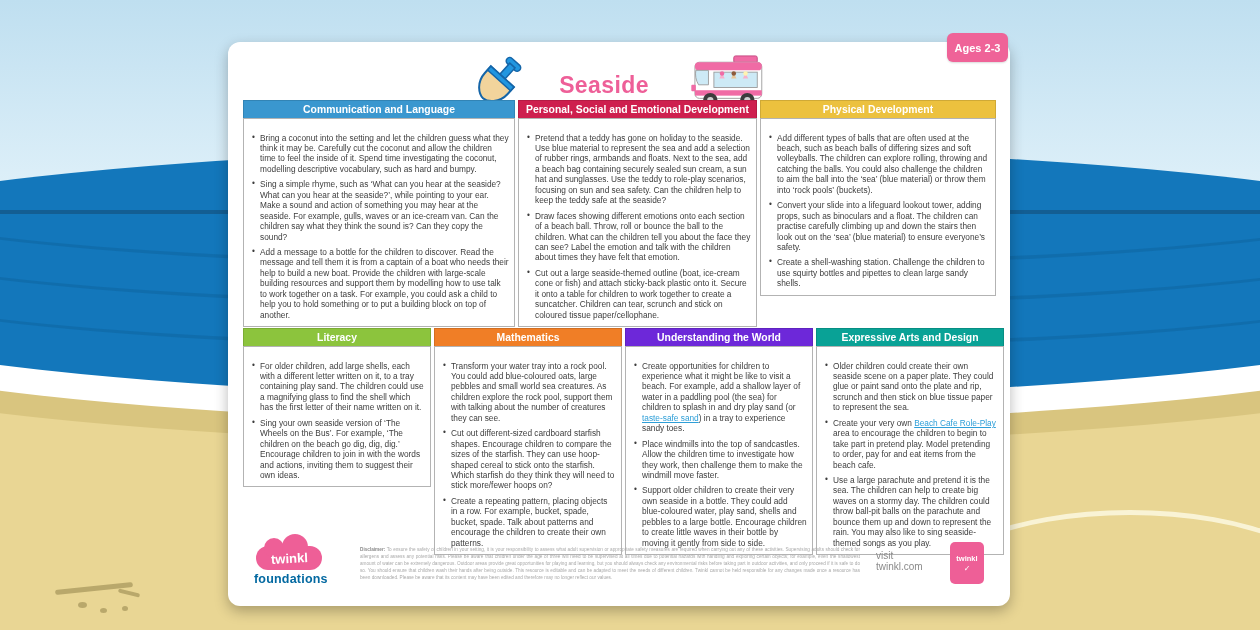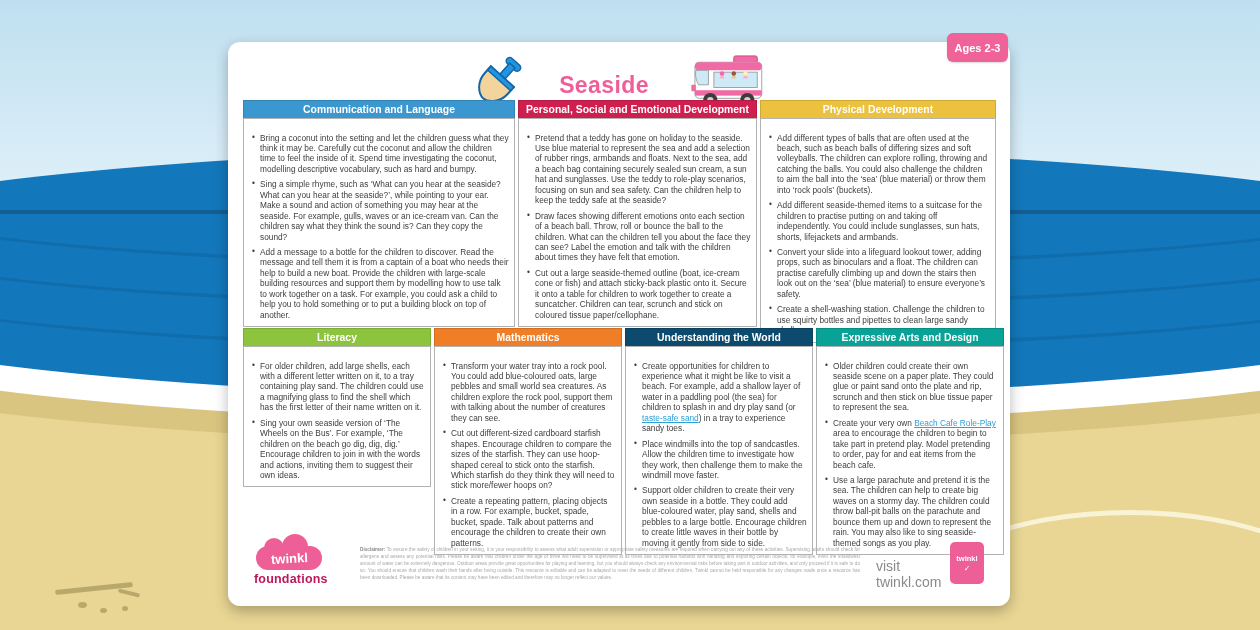--- a/index.html
+++ b/index.html
@@ -69,26 +69,26 @@
        align-items:flex-start;}
   .logo{width:92px;flex:none;position:relative;height:54px;}
   .cloud{position:absolute;left:2px;top:4px;width:66px;height:24px;background:#ee5f97;
        border-radius:12px;display:flex;align-items:center;justify-content:center;}
   .cloud::before{content:"";position:absolute;left:8px;top:-8px;width:20px;height:20px;
        background:#ee5f97;border-radius:50%;}
   .cloud::after{content:"";position:absolute;left:26px;top:-12px;width:26px;height:26px;
        background:#ee5f97;border-radius:50%;}
   .cloud span{position:relative;z-index:1;color:#fff;font-weight:bold;font-size:13px;
        transform:rotate(-3deg);}
-  .logo-sub{position:absolute;left:0px;top:30px;color:#be185d;font-weight:bold;
+  .logo-sub{position:absolute;left:0px;top:30px;color:#0369a1;font-weight:bold;
        font-size:12.5px;letter-spacing:.2px;}
   .disclaimer{flex:1;margin:4px 16px 0 14px;font-size:4.7px;line-height:1.5;color:#a9a9a9;
        text-align:justify;}
   .disclaimer b{color:#8a8a8a;}
-  .visit{width:66px;flex:none;margin-top:16px;font-size:14px;color:#8a8a8a;}
+  .visit{width:66px;flex:none;margin-top:8px;font-size:10px;color:#8a8a8a;}
   .badge{width:34px;height:42px;flex:none;margin-left:8px;background:#ee5f97;border-radius:5px;
        color:#fff;display:flex;flex-direction:column;align-items:center;justify-content:center;
        gap:1px;}
   .badge .b1{font-size:7.5px;font-weight:bold;}
   .badge .b3{font-size:8px;}
 </style>
 </head>
 <body>
 
 <div class="bg">
@@ -165,21 +165,20 @@
         <ul class="col-list">
           <li><span>Pretend that a teddy has gone on holiday to the seaside. Use blue material to represent the sea and add a selection of rubber rings, armbands and floats. Next to the sea, add a beach bag containing securely sealed sun cream, a sun hat and sunglasses. Use the teddy to role-play scenarios, focusing on sun and sea safety. Can the children help to keep the teddy safe at the seaside?</span></li>
           <li><span>Draw faces showing different emotions onto each section of a beach ball. Throw, roll or bounce the ball to the children. What can the children tell you about the face they can see? Label the emotion and talk with the children about times they have felt that emotion.</span></li>
           <li><span>Cut out a large seaside-themed outline (boat, ice-cream cone or fish) and attach sticky-back plastic onto it. Secure it onto a table for children to work together to create a suncatcher. Children can tear, scrunch and stick on coloured tissue paper/cellophane.</span></li>
         </ul>
       </section>
       <section class="col">
         <header class="col-head" style="background: rgb(236, 193, 62);">Physical Development</header>
         <ul class="col-list">
           <li><span>Add different types of balls that are often used at the beach, such as beach balls of differing sizes and soft volleyballs. The children can explore rolling, throwing and catching the balls. You could also challenge the children to aim the ball into the ‘sea’ (blue material) or throw them into ‘rock pools’ (buckets).</span></li>
-          <li><span>Add different seaside-themed items to a suitcase for the children to practise putting on and taking off independently. You could include sunglasses, sun hats, shorts, lifejackets and armbands.</span></li>
           <li><span>Convert your slide into a lifeguard lookout tower, adding props, such as binoculars and a float. The children can practise carefully climbing up and down the stairs then look out on the ‘sea’ (blue material) to ensure everyone’s safety.</span></li>
           <li><span>Create a shell-washing station. Challenge the children to use squirty bottles and pipettes to clean large sandy shells.</span></li>
         </ul>
       </section>
     </div>
 
   <div class="row row2">
       <section class="col">
         <header class="col-head" style="background: rgb(140, 196, 61);">Literacy</header>
         <ul class="col-list">
@@ -189,21 +188,21 @@
       </section>
       <section class="col">
         <header class="col-head" style="background: rgb(240, 126, 38);">Mathematics</header>
         <ul class="col-list">
           <li><span>Transform your water tray into a rock pool. You could add blue-coloured oats, large pebbles and small world sea creatures. As children explore the rock pool, support them with talking about the number of creatures they can see.</span></li>
           <li><span>Cut out different-sized cardboard starfish shapes. Encourage children to compare the sizes of the starfish. They can use hoop-shaped cereal to stick onto the starfish. Which starfish do they think they will need to stick more/fewer hoops on?</span></li>
           <li><span>Create a repeating pattern, placing objects in a row. For example, bucket, spade, bucket, spade. Talk about patterns and encourage the children to create their own patterns.</span></li>
         </ul>
       </section>
       <section class="col">
-        <header class="col-head" style="background: #0c4a6e;">Understanding the World</header>
+        <header class="col-head" style="background: #6d28d9;">Understanding the World</header>
         <ul class="col-list">
           <li><span>Create opportunities for children to experience what it might be like to visit a beach. For example, add a shallow layer of water in a paddling pool (the sea) for children to splash in and dry play sand (or </span><a class="inline-link">taste-safe sand</a><span>) in a tray to experience sandy toes.</span></li>
           <li><span>Place windmills into the top of sandcastles. Allow the children time to investigate how they work, then challenge them to make the windmill move faster.</span></li>
           <li><span>Support older children to create their very own seaside in a bottle. They could add blue-coloured water, play sand, shells and pebbles to a large bottle. Encourage children to create little waves in their bottle by moving it gently from side to side.</span></li>
         </ul>
       </section>
       <section class="col">
         <header class="col-head" style="background: rgb(9, 162, 150);">Expressive Arts and Design</header>
         <ul class="col-list">
           <li><span>Older children could create their own seaside scene on a paper plate. They could glue or paint sand onto the plate and rip, scrunch and then stick on blue tissue paper to represent the sea.</span></li>

